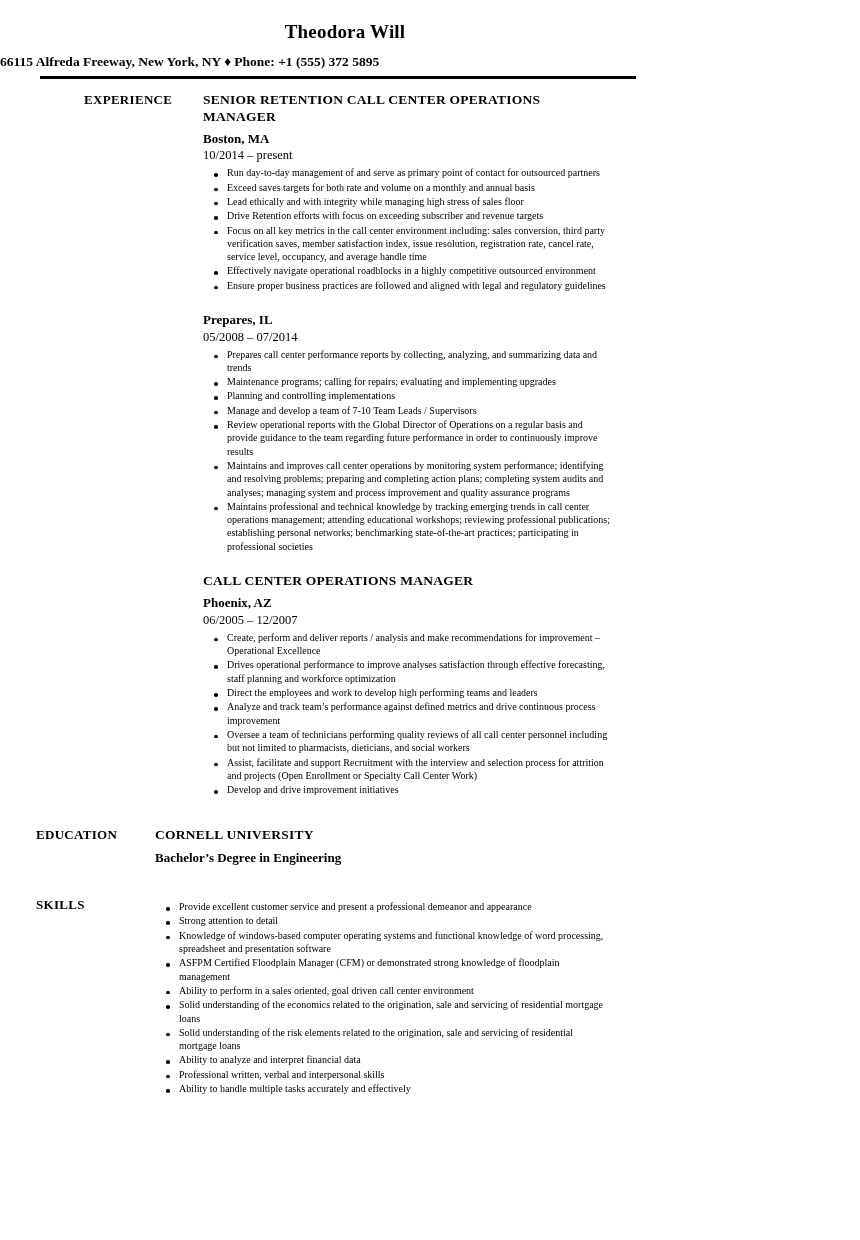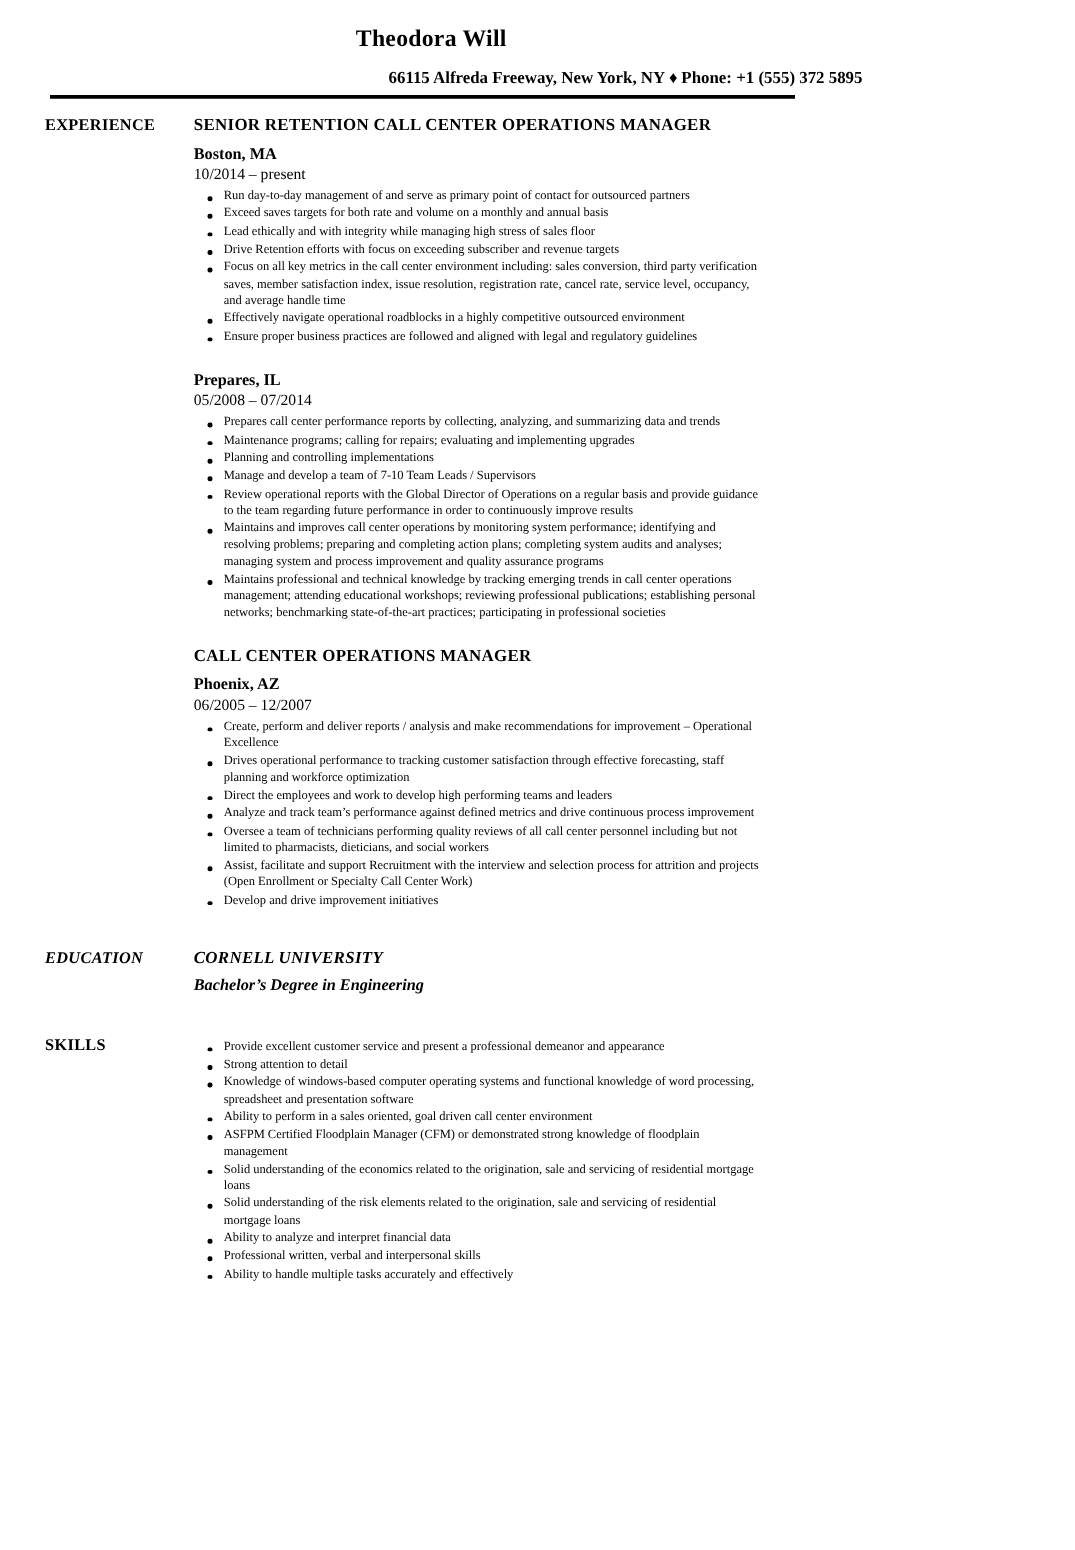--- a/index.html
+++ b/index.html
@@ -27,21 +27,21 @@
     padding-top: 21px;
   }
   .cand-name {
     text-align: center;
     font-size: 19px;
     font-weight: bold;
     letter-spacing: 0.2px;
     line-height: 1.15;
   }
   .contact-line {
-    text-align: right;
+    text-align: left;
     font-size: 13.5px;
     font-weight: bold;
     margin-top: 11px;
     line-height: 1.15;
   }
   .diamond {
     font-weight: bold;
     padding: 0 3px;
   }
   .rule {
@@ -65,22 +65,22 @@
     font-size: 13px;
     font-weight: bold;
     letter-spacing: 0.3px;
     line-height: 1.2;
   }
   .section-body {
     flex: 1;
     padding-right: 78px;
   }
 
-  #experience-section { margin-top: 13px; }
-  #education-section  { margin-top: 31px; font-style: italic; }
+  #experience-section { margin-top: 13px; margin-left: 48px; }
+  #education-section  { margin-top: 31px; }
   #skills-section     { margin-top: 32px; justify-content: center; }
 
   
   .job { margin-bottom: 0; }
   .job + .job { margin-top: 20px; }
 
   .job-title {
     font-size: 13.5px;
     font-weight: bold;
     letter-spacing: 0.25px;
@@ -182,21 +182,21 @@
           <li>Maintains professional and technical knowledge by tracking emerging trends in call center operations management; attending educational workshops; reviewing professional publications; establishing personal networks; benchmarking state-of-the-art practices; participating in professional societies</li>
         </ul>
       </div>
 
       <div class="job">
         <div class="job-title">CALL CENTER OPERATIONS MANAGER</div>
         <div class="job-location">Phoenix, AZ</div>
         <div class="job-dates">06/2005 – 12/2007</div>
         <ul class="bullets">
           <li>Create, perform and deliver reports / analysis and make recommendations for improvement – Operational Excellence</li>
-          <li>Drives operational performance to tracking customer satisfaction through effective forecasting, staff planning and workforce optimization</li>
+          <li>Drives operational performance to improve analyses satisfaction through effective forecasting, staff planning and workforce optimization</li>
           <li>Direct the employees and work to develop high performing teams and leaders</li>
           <li>Analyze and track team’s performance against defined metrics and drive continuous process improvement</li>
           <li>Oversee a team of technicians performing quality reviews of all call center personnel including but not limited to pharmacists, dieticians, and social workers</li>
           <li>Assist, facilitate and support Recruitment with the interview and selection process for attrition and projects (Open Enrollment or Specialty Call Center Work)</li>
           <li>Develop and drive improvement initiatives</li>
         </ul>
       </div>
 
     </div>
   </div>
@@ -211,22 +211,22 @@
     </div>
   </div>
 
   <div class="section" id="skills-section">
     <div class="section-label">SKILLS</div>
     <div class="section-body">
       <ul class="bullets">
         <li>Provide excellent customer service and present a professional demeanor and appearance</li>
         <li>Strong attention to detail</li>
         <li>Knowledge of windows-based computer operating systems and functional knowledge of word processing, spreadsheet and presentation software</li>
+        <li>ASFPM Certified Floodplain Manager (CFM) or demonstrated strong knowledge of floodplain management</li>
         <li>Ability to perform in a sales oriented, goal driven call center environment</li>
-        <li>ASFPM Certified Floodplain Manager (CFM) or demonstrated strong knowledge of floodplain management</li>
         <li>Solid understanding of the economics related to the origination, sale and servicing of residential mortgage loans</li>
         <li>Solid understanding of the risk elements related to the origination, sale and servicing of residential mortgage loans</li>
         <li>Ability to analyze and interpret financial data</li>
         <li>Professional written, verbal and interpersonal skills</li>
         <li>Ability to handle multiple tasks accurately and effectively</li>
       </ul>
     </div>
   </div>
 
 </div>

